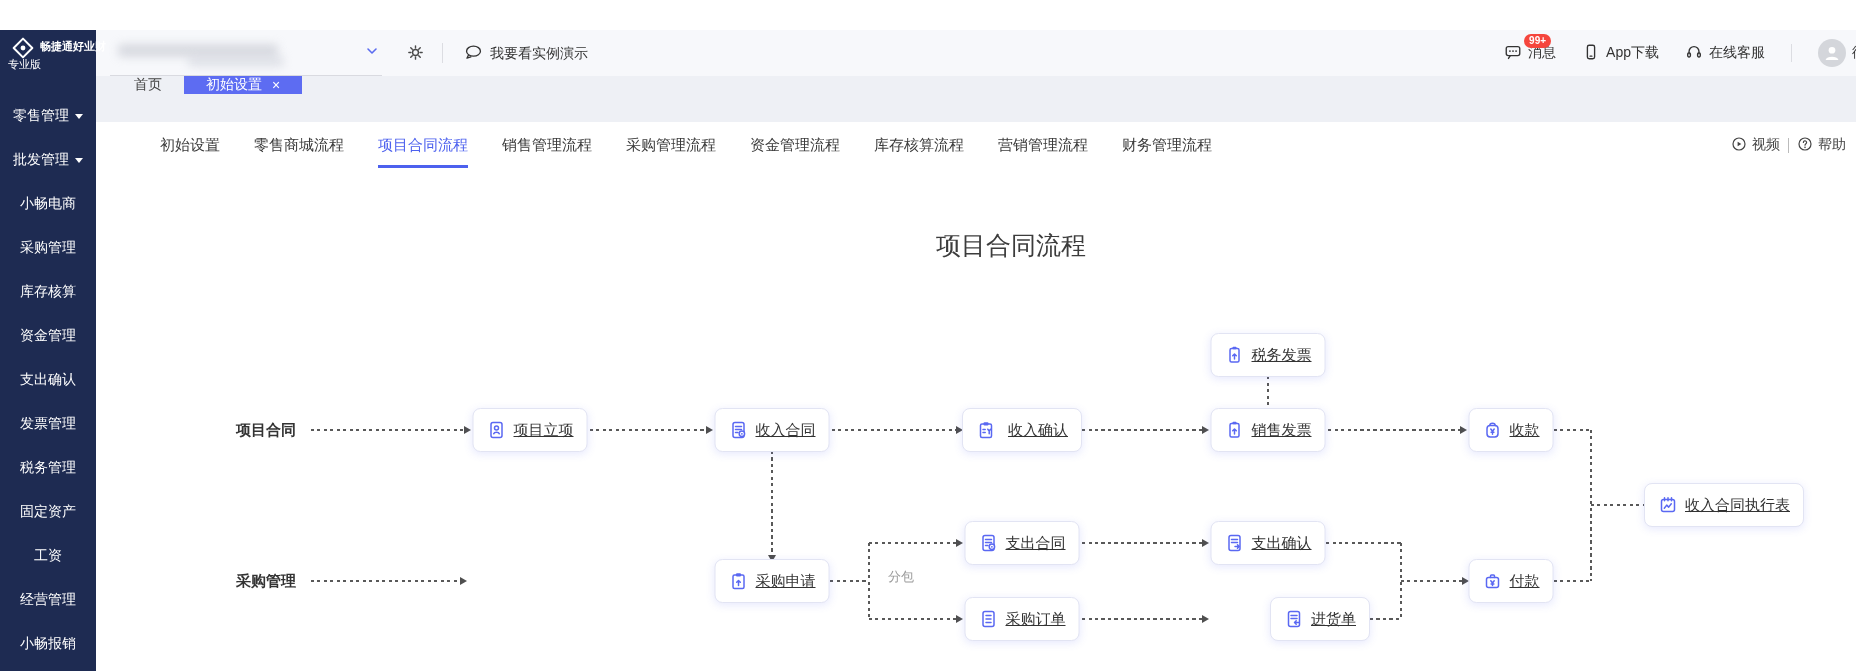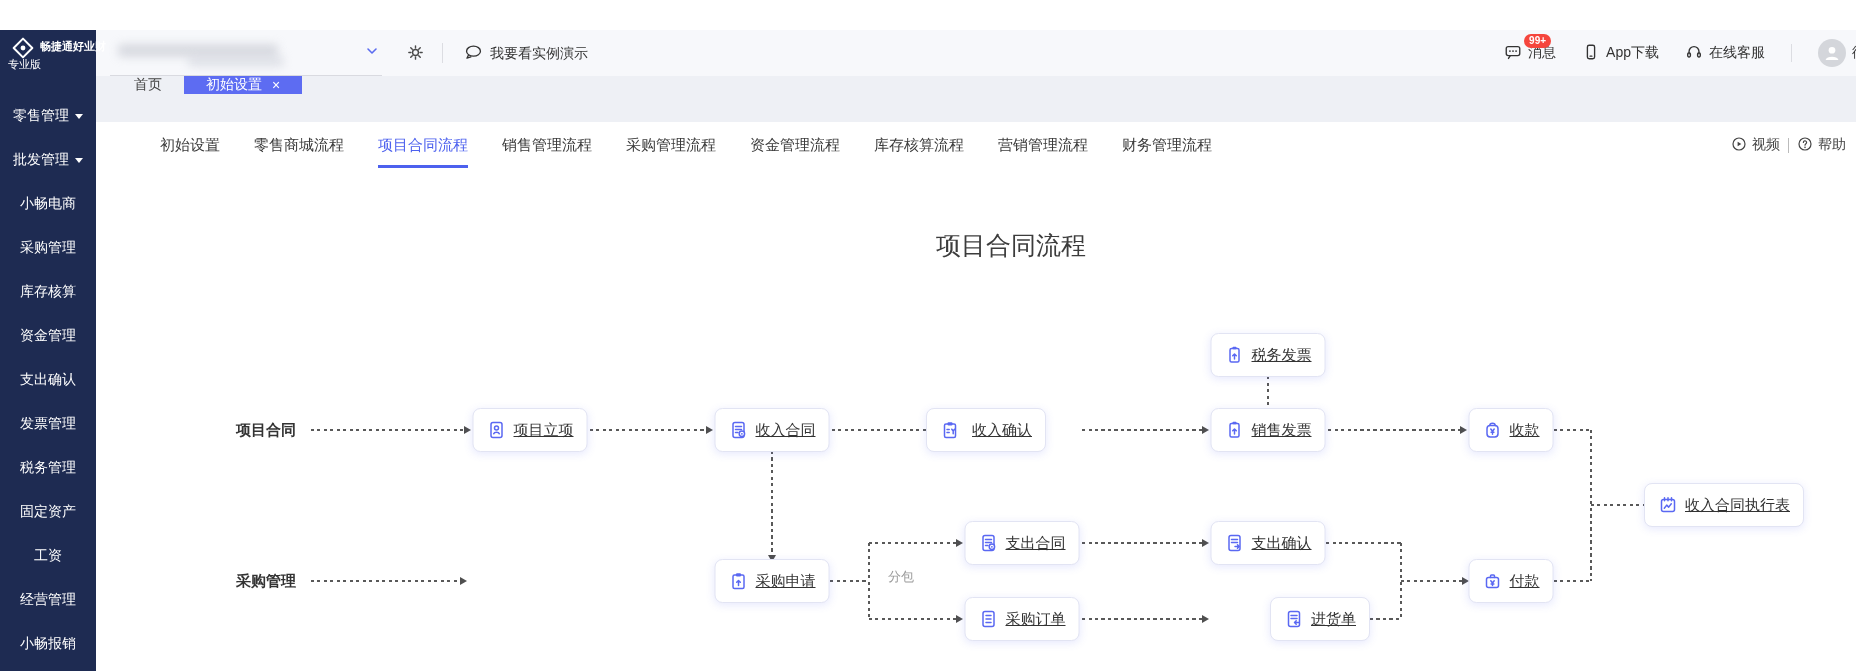--- a/index.html
+++ b/index.html
@@ -311,21 +311,21 @@
         <span class="nicon">
           <svg width="20" height="20" viewBox="0 0 20 20" fill="none" stroke="currentColor" stroke-width="1.5" stroke-linecap="round" stroke-linejoin="round">
             <rect x="4.5" y="2.5" width="11" height="15" rx="2"></rect>
             <path d="M7 6.5h6M7 9.5h6M7 12.5h2.5"></path>
             <circle cx="13.4" cy="13.8" r="2.7" fill="#fff"></circle>
             <circle cx="13.4" cy="13.8" r="0.9" fill="currentColor" stroke="none"></circle>
           </svg>
         </span>
         <span>收入合同</span>
       </div>
-      <div class="node" style="left: 890px; top: 262px; gap: 12px;">
+      <div class="node" style="left: 926px; top: 262px; gap: 12px;">
         <span class="nicon">
           <svg width="20" height="20" viewBox="0 0 20 20" fill="none" stroke="currentColor" stroke-width="1.5" stroke-linecap="round" stroke-linejoin="round">
             <rect x="4.5" y="4" width="11" height="13.5" rx="1.5"></rect>
             <rect x="7.5" y="2.2" width="5" height="3.2" rx="1" fill="currentColor" stroke="none"></rect>
             <path d="M7 9.5h2.2M7 12.5h2.2"></path>
             <path d="M11.8 9.2l1.4 1.8 1.4-1.8M13.2 11v2.8"></path>
           </svg>
         </span>
         <span>收入确认</span>
       </div>

